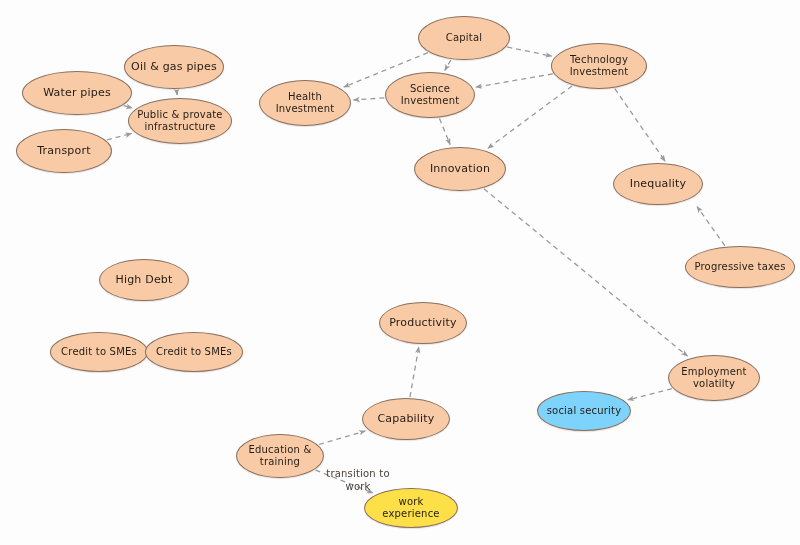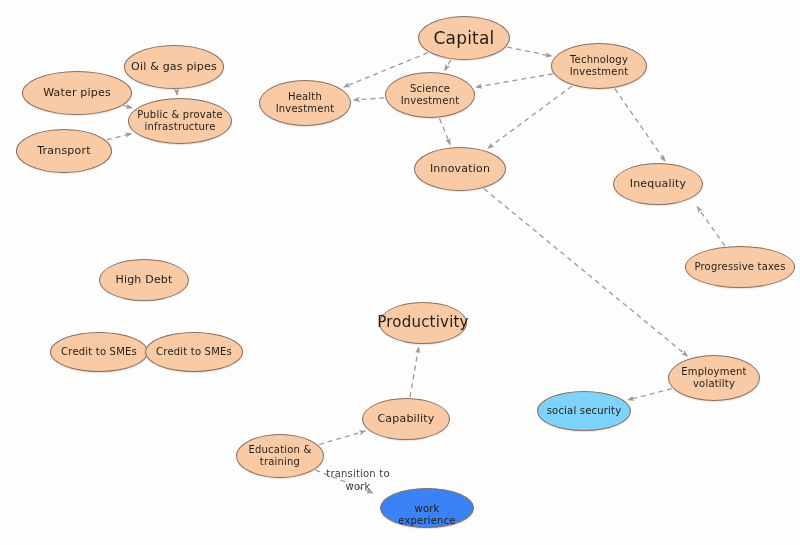--- a/index.html
+++ b/index.html
@@ -86,34 +86,34 @@
   <div id="node-layer">
       <div class="node" style="left: 22px; top: 71px; width: 110px; height: 44px; font-size: 11px; background: rgb(248, 203, 166); border-color: rgb(138, 111, 94); color: rgb(36, 28, 20);"><span class="node-label">Water pipes</span></div>
       <div class="node" style="left: 124px; top: 45px; width: 100px; height: 44px; font-size: 11px; background: rgb(248, 203, 166); border-color: rgb(138, 111, 94); color: rgb(36, 28, 20);"><span class="node-label">Oil &amp; gas pipes</span></div>
       <div class="node" style="left: 16px; top: 129px; width: 96px; height: 44px; font-size: 11px; background: rgb(248, 203, 166); border-color: rgb(138, 111, 94); color: rgb(36, 28, 20);"><span class="node-label">Transport</span></div>
       <div class="node" style="left: 128px; top: 98px; width: 104px; height: 46px; font-size: 10px; background: rgb(248, 203, 166); border-color: rgb(138, 111, 94); color: rgb(36, 28, 20);"><span class="node-label">Public &amp; provate
 infrastructure</span></div>
       <div class="node" style="left: 259px; top: 80px; width: 92px; height: 46px; font-size: 10px; background: rgb(248, 203, 166); border-color: rgb(138, 111, 94); color: rgb(36, 28, 20); text-align: center;"><span class="node-label">Health
 Investment</span></div>
       <div class="node" style="left: 385px; top: 72px; width: 90px; height: 46px; font-size: 10px; background: rgb(248, 203, 166); border-color: rgb(138, 111, 94); color: rgb(36, 28, 20);"><span class="node-label">Science
 Investment</span></div>
-      <div class="node" style="left: 418px; top: 16px; width: 92px; height: 44px; font-size: 17px; background: rgb(248, 203, 166); border-color: rgb(138, 111, 94); color: rgb(36, 28, 20);"><span class="node-label">Capital</span></div>
+      <div class="node" style="left: 418px; top: 16px; width: 92px; height: 44px; font-size: 10px; background: rgb(248, 203, 166); border-color: rgb(138, 111, 94); color: rgb(36, 28, 20);"><span class="node-label">Capital</span></div>
       <div class="node" style="left: 551px; top: 43px; width: 96px; height: 46px; font-size: 10px; background: rgb(248, 203, 166); border-color: rgb(138, 111, 94); color: rgb(36, 28, 20);"><span class="node-label">Technology
 Investment</span></div>
       <div class="node" style="left: 414px; top: 147px; width: 92px; height: 44px; font-size: 11px; background: rgb(248, 203, 166); border-color: rgb(138, 111, 94); color: rgb(36, 28, 20);"><span class="node-label">Innovation</span></div>
       <div class="node" style="left: 613px; top: 163px; width: 90px; height: 42px; font-size: 11px; background: rgb(248, 203, 166); border-color: rgb(138, 111, 94); color: rgb(36, 28, 20);"><span class="node-label">Inequality</span></div>
       <div class="node" style="left: 685px; top: 246px; width: 110px; height: 42px; font-size: 10px; background: rgb(248, 203, 166); border-color: rgb(138, 111, 94); color: rgb(36, 28, 20);"><span class="node-label">Progressive taxes</span></div>
       <div class="node" style="left: 99px; top: 259px; width: 90px; height: 42px; font-size: 11px; background: rgb(248, 203, 166); border-color: rgb(138, 111, 94); color: rgb(36, 28, 20);"><span class="node-label">High Debt</span></div>
       <div class="node" style="left: 50px; top: 332px; width: 98px; height: 40px; font-size: 10px; background: rgb(248, 203, 166); border-color: rgb(138, 111, 94); color: rgb(36, 28, 20);"><span class="node-label">Credit to SMEs</span></div>
       <div class="node" style="left: 145px; top: 332px; width: 98px; height: 40px; font-size: 10px; background: rgb(248, 203, 166); border-color: rgb(138, 111, 94); color: rgb(36, 28, 20);"><span class="node-label">Credit to SMEs</span></div>
-      <div class="node" style="left: 379px; top: 302px; width: 88px; height: 42px; font-size: 15px; background: rgb(248, 203, 166); border-color: rgb(138, 111, 94); color: rgb(36, 28, 20);"><span class="node-label">Productivity</span></div>
+      <div class="node" style="left: 379px; top: 302px; width: 88px; height: 42px; font-size: 11px; background: rgb(248, 203, 166); border-color: rgb(138, 111, 94); color: rgb(36, 28, 20);"><span class="node-label">Productivity</span></div>
       <div class="node" style="left: 362px; top: 398px; width: 88px; height: 42px; font-size: 11px; background: rgb(248, 203, 166); border-color: rgb(138, 111, 94); color: rgb(36, 28, 20);"><span class="node-label">Capability</span></div>
       <div class="node" style="left: 236px; top: 434px; width: 88px; height: 44px; font-size: 10px; background: rgb(248, 203, 166); border-color: rgb(138, 111, 94); color: rgb(36, 28, 20);"><span class="node-label">Education &amp;
 training</span></div>
-      <div class="node" style="left: 380px; top: 488px; width: 94px; height: 40px; font-size: 10px; background: #3b82f6; border-color: rgb(138, 111, 94); color: rgb(36, 28, 20); align-items: flex-end;"><span class="node-label">work experience</span></div>
+      <div class="node" style="left: 364px; top: 488px; width: 94px; height: 40px; font-size: 10px; background: #fde047; border-color: rgb(138, 111, 94); color: rgb(36, 28, 20);"><span class="node-label">work experience</span></div>
       <div class="node" style="left: 668px; top: 355px; width: 92px; height: 46px; font-size: 10px; background: rgb(248, 203, 166); border-color: rgb(138, 111, 94); color: rgb(36, 28, 20);"><span class="node-label">Employment
 volatilty</span></div>
       <div class="node" style="left: 537px; top: 391px; width: 94px; height: 40px; font-size: 10px; background: #7dd3fc; border-color: rgb(138, 111, 94); color: rgb(36, 28, 20);"><span class="node-label">social security</span></div>
     </div>
   <div id="edge-label-layer">
       <div class="edge-label" style="left: 313px; top: 468px; width: 90px; text-align: center;">transition to
 work</div>
     </div>
 </div>
 

